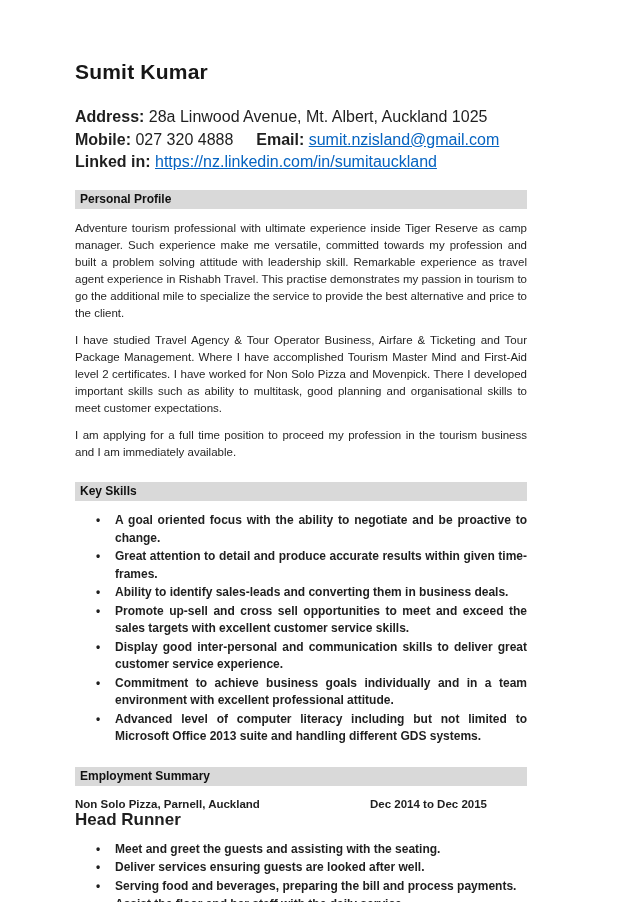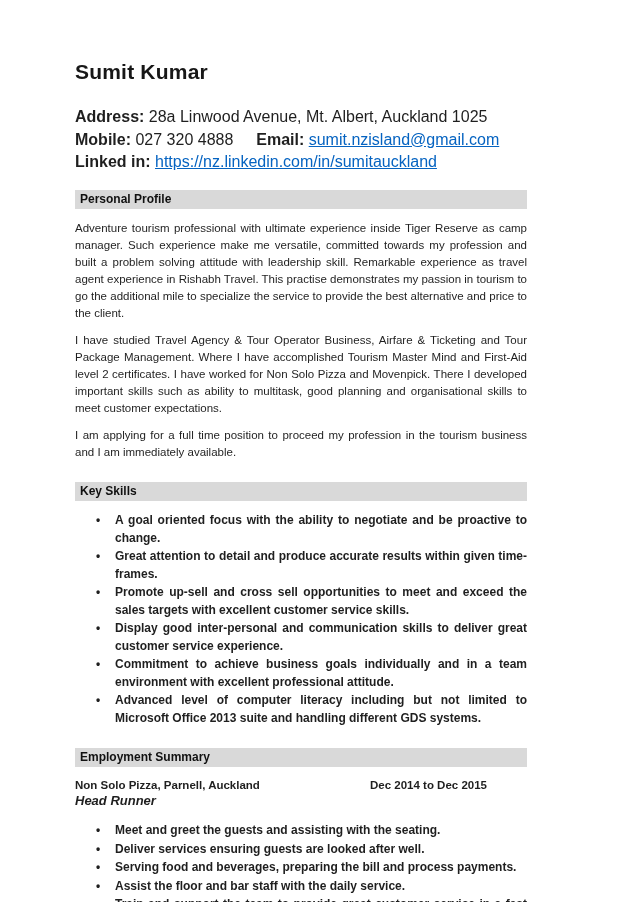--- a/index.html
+++ b/index.html
@@ -75,23 +75,22 @@
   .job-header {
     display: flex;
     justify-content: space-between;
     font-size: 11.5px;
     font-weight: bold;
     line-height: 15px;
     margin-top: 4px;
   }
   .job-dates { margin-right: 40px; white-space: nowrap; }
   .job-role {
-    font-size: 13px;
+    font-size: 17px;
     font-weight: bold;
-    font-style: italic;
     line-height: 15px;
     margin-bottom: 14px;
   }
 </style>
 </head>
 <body>
 
 <div class="page">
 
   <h1 class="doc-title">Sumit Kumar</h1>
@@ -120,20 +119,21 @@
       <p class="para">Adventure tourism professional with ultimate experience inside Tiger Reserve as camp manager. Such experience make me versatile, committed towards my profession and built a problem solving attitude with leadership skill. Remarkable experience as travel agent experience in Rishabh Travel. This practise demonstrates my passion in tourism to go the additional mile to specialize the service to provide the best alternative and price to the client.</p>
       <p class="para">I have studied Travel Agency &amp; Tour Operator Business, Airfare &amp; Ticketing and Tour Package Management. Where I have accomplished Tourism Master Mind and First-Aid level 2 certificates. I have worked for Non Solo Pizza and Movenpick. There I developed important skills such as ability to multitask, good planning and organisational skills to meet customer expectations.</p>
       <p class="para">I am applying for a full time position to proceed my profession in the tourism business and I am immediately available.</p>
     </div>
 
   <div class="section-bar">Key Skills</div>
 
   <ul class="bullets">
       <li>A goal oriented focus with the ability to negotiate and be proactive to change.</li>
       <li>Great attention to detail and produce accurate results within given time-frames.</li>
+      <li>Ability to identify sales-leads and converting them in business deals.</li>
       <li>Promote up-sell and cross sell opportunities to meet and exceed the sales targets with excellent customer service skills.</li>
       <li>Display good inter-personal and communication skills to deliver great customer service experience.</li>
       <li>Commitment to achieve business goals individually and in a team environment with excellent professional attitude.</li>
       <li>Advanced level of computer literacy including but not limited to Microsoft Office 2013 suite and handling different GDS systems.</li>
     </ul>
 
   <div class="section-bar">Employment Summary</div>
 
   <div class="job-header">
     <span>Non Solo Pizza, Parnell, Auckland</span>

